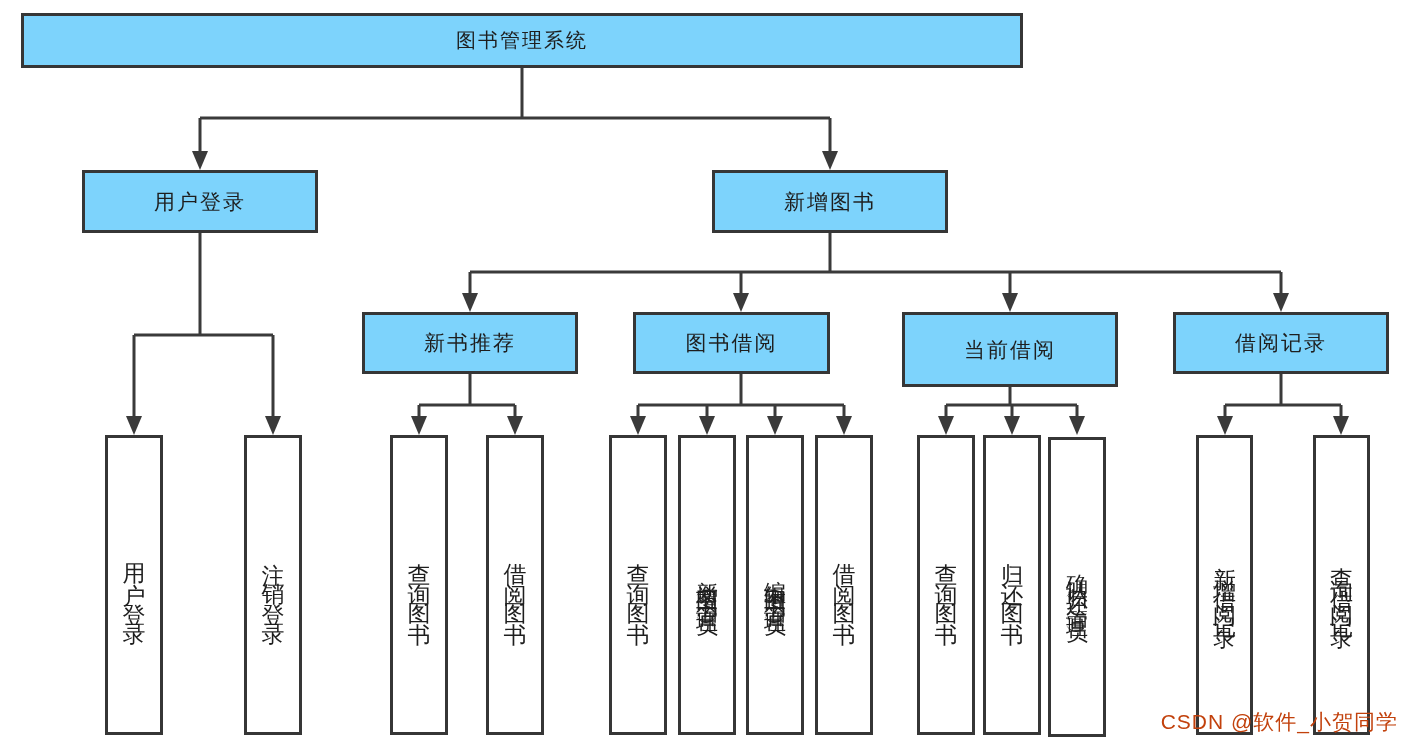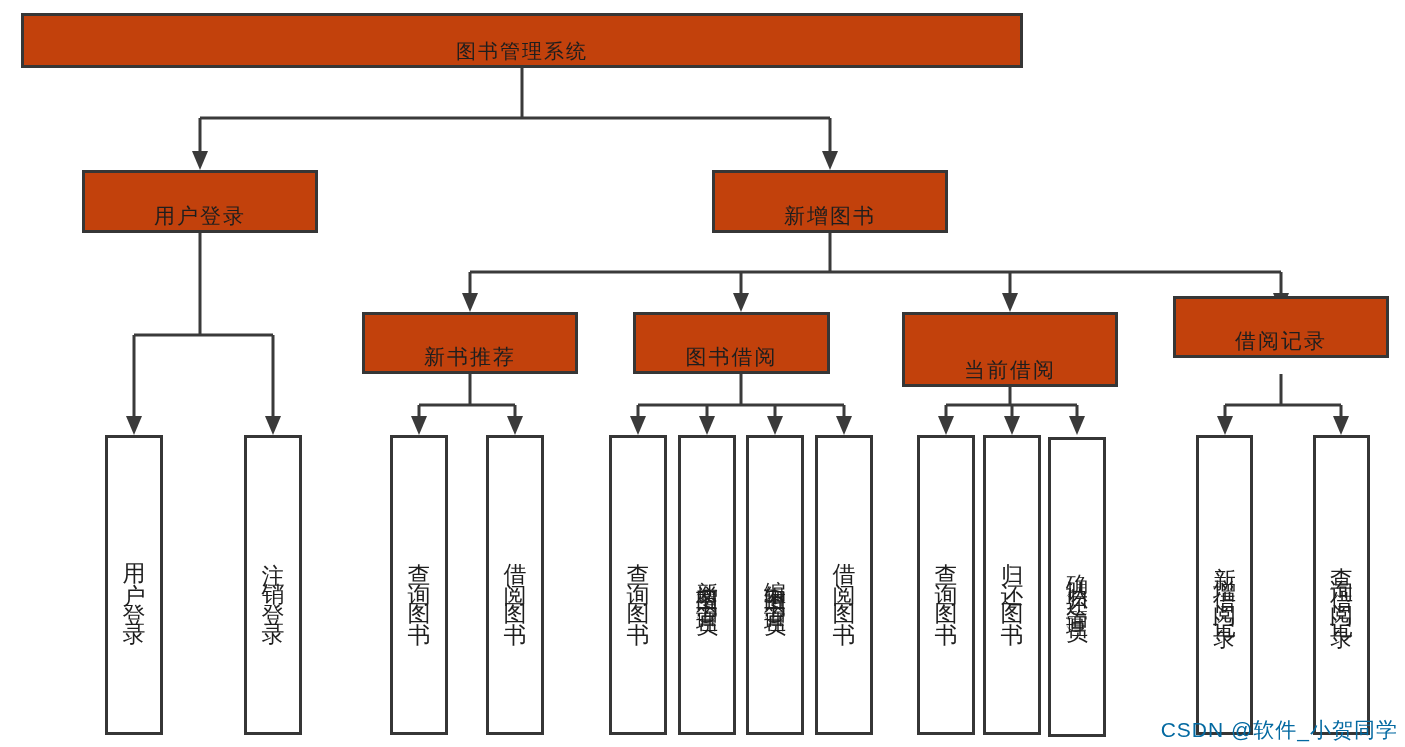--- a/index.html
+++ b/index.html
@@ -9,24 +9,24 @@
     height: 747px;
     background: #ffffff;
     font-family: "Liberation Sans", sans-serif;
     color: #1e1e1e;
     overflow: hidden;
   }
   svg.wires { position: absolute; left: 0; top: 0; z-index: 0; }
   .hbox {
     position: absolute;
     box-sizing: border-box;
-    background: #c2410c;
+    background: #7dd3fc;
     border: 3px solid #363636;
     display: flex;
-    align-items: flex-end;
+    align-items: center;
     justify-content: center;
     font-size: 21px;
     letter-spacing: 2px;
     z-index: 1;
     white-space: nowrap;
   }
   .root-box { font-size: 20px; }
   .vbox {
     position: absolute;
     box-sizing: border-box;
@@ -43,23 +43,23 @@
     font-size: 23px;
     line-height: 1;
   }
   .sp4 .vtxt { letter-spacing: 20px; }
   .sp6 .vtxt { letter-spacing: 12px; }
   .sp8 .vtxt { letter-spacing: 7px; font-size: 22px; }
   .sp9 .vtxt { letter-spacing: 5px; font-size: 22px; }
   .watermark {
     position: absolute;
     right: 7px;
-    bottom: 3px;
+    bottom: 11px;
     font-size: 21px;
-    color: #0369a1;
+    color: #c2410c;
     letter-spacing: 1px;
     z-index: 5;
     white-space: nowrap;
   }
 </style>
 </head>
 <body>
 
 <div class="stage">
 
@@ -116,21 +116,21 @@
 
   <div class="hbox" style="left:362px; top:312px; width:216px; height:62px;font-family:Liberation Mono, monospace;">
     <span>新书推荐</span>
   </div>
   <div class="hbox" style="left:633px; top:312px; width:197px; height:62px;">
     <span>图书借阅</span>
   </div>
   <div class="hbox" style="left:902px; top:312px; width:216px; height:75px;">
     <span>当前借阅</span>
   </div>
-  <div class="hbox" style="left:1173px; top:296px; width:216px; height:62px;">
+  <div class="hbox" style="left:1173px; top:312px; width:216px; height:62px;">
     <span>借阅记录</span>
   </div>
 
   <div class="vbox sp4" style="left:105px; top:435px; width:58px; height:300px;">
     <span class="vtxt">用户登录</span>
   </div>
   <div class="vbox sp4" style="left:244px; top:435px; width:58px; height:300px;">
     <span class="vtxt">注销登录</span>
   </div>
 

